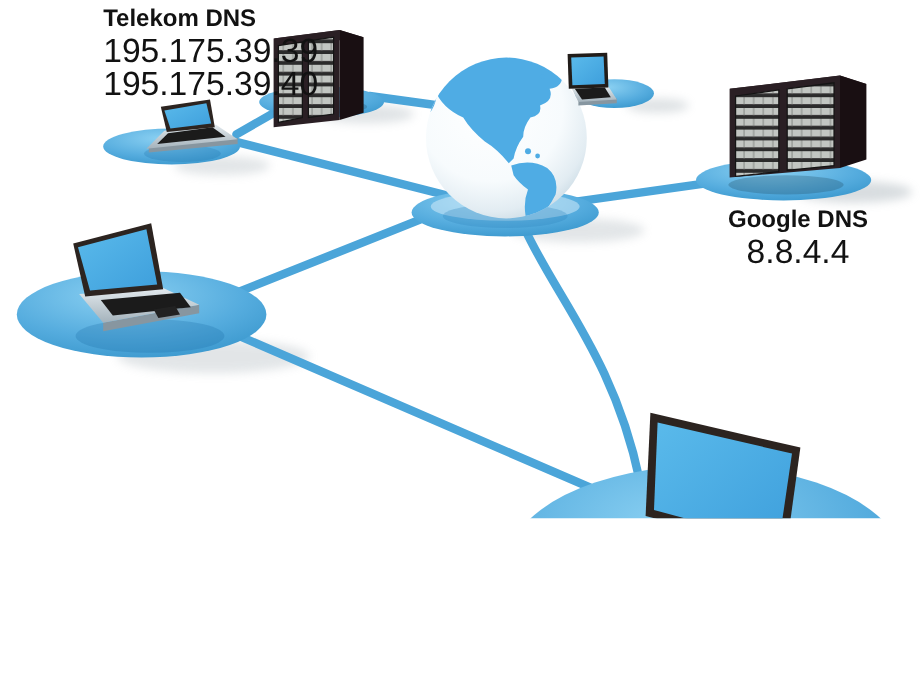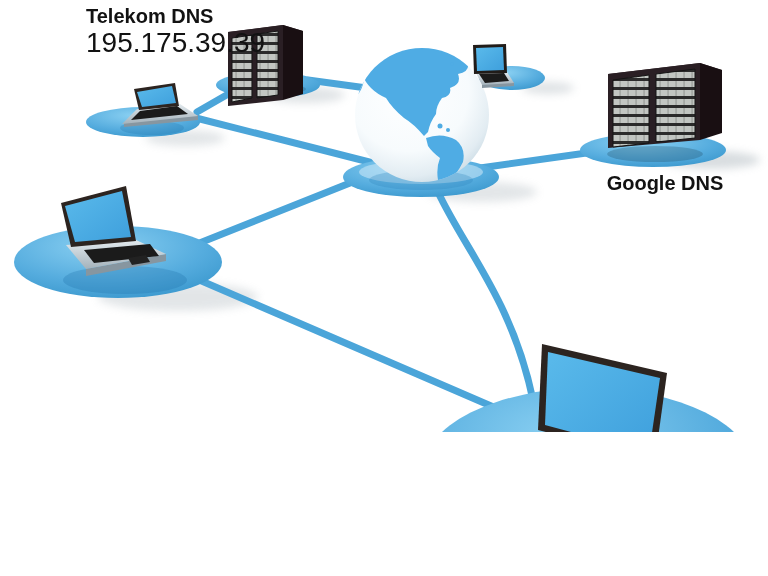--- a/index.html
+++ b/index.html
@@ -159,19 +159,21 @@
     <polygon points="521,443 648,467 629,489 502,462" fill="url(#keys)"></polygon>
     <polygon points="548,473 581,479 576,490 543,484" fill="#1F1F1F"></polygon>
     <polygon points="542,344 667,373 655,460 538,430" fill="#2C2420"></polygon>
     <polygon points="548,352 660,378 649,453 545,425" fill="url(#screenGrad)"></polygon>
   </g>
 </svg>
 
 <div class="label label-telekom">
   <div class="title">Telekom DNS</div>
   <div class="ip">195.175.39.39</div>
+  <div class="ip">195.175.39.40</div>
 </div>
 
 <div class="label label-google">
   <div class="title">Google DNS</div>
+  <div class="ip">8.8.4.4</div>
 </div>
 
 </div>
 
 </body></html>

